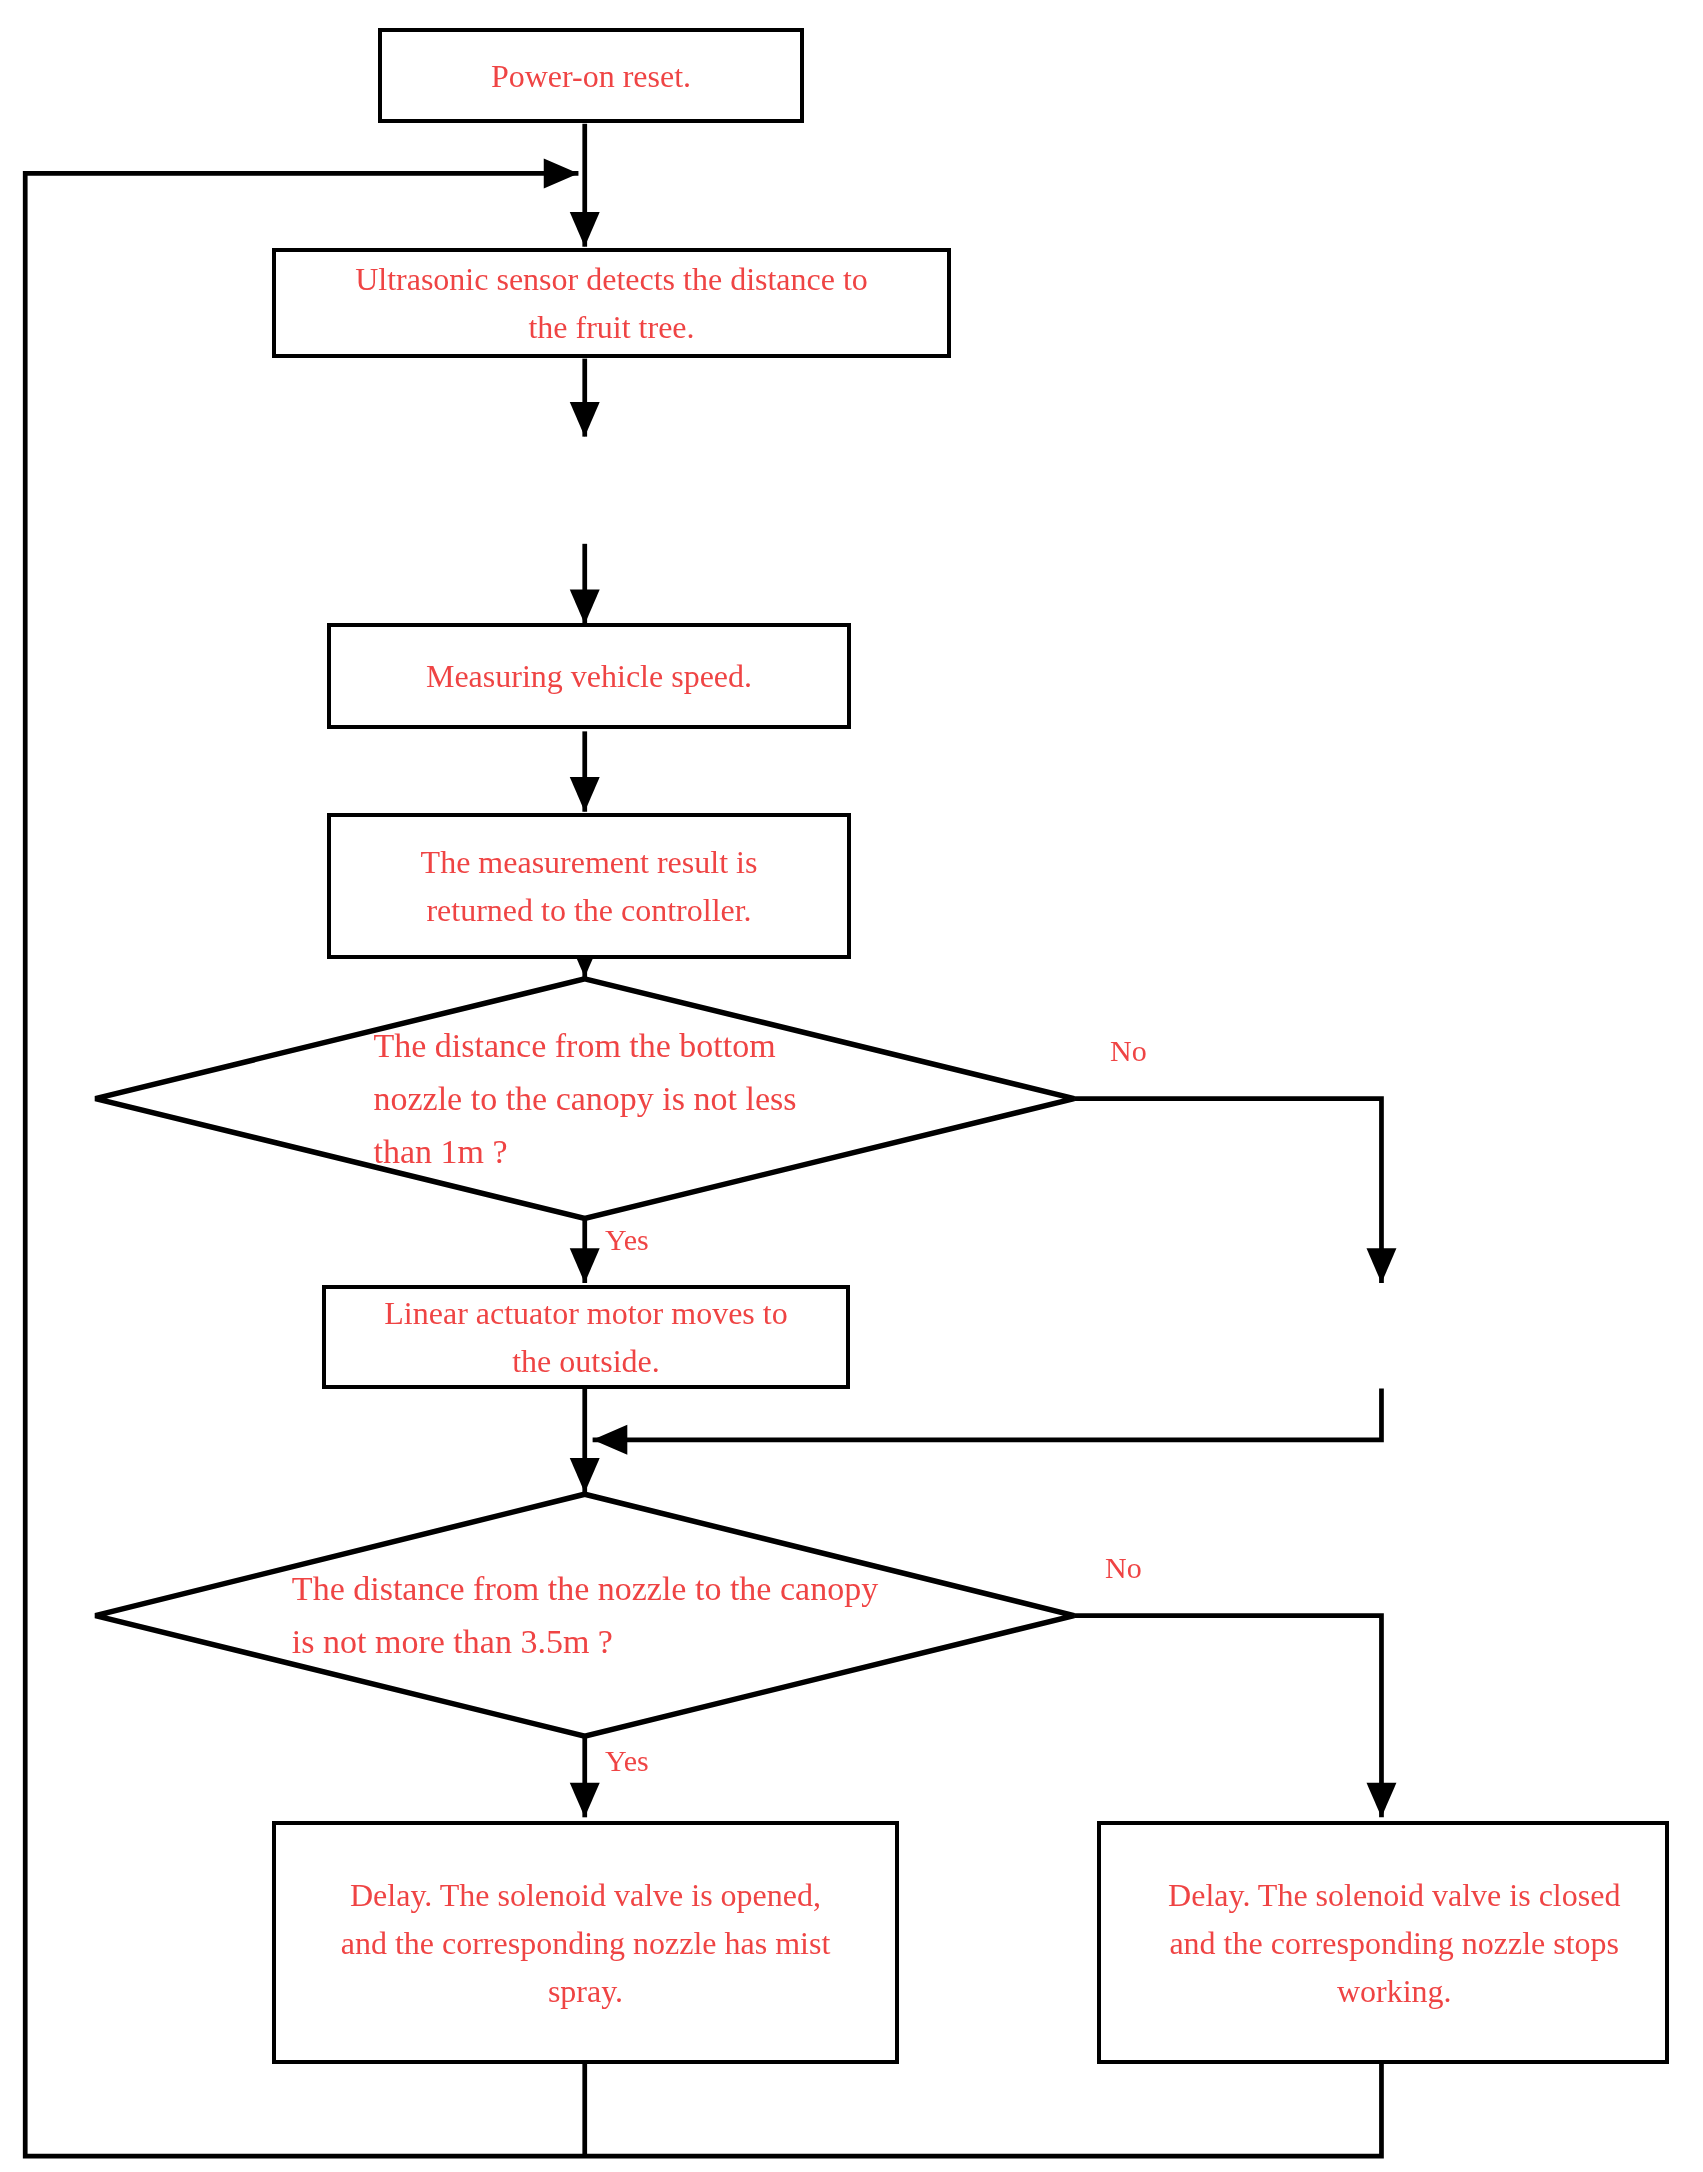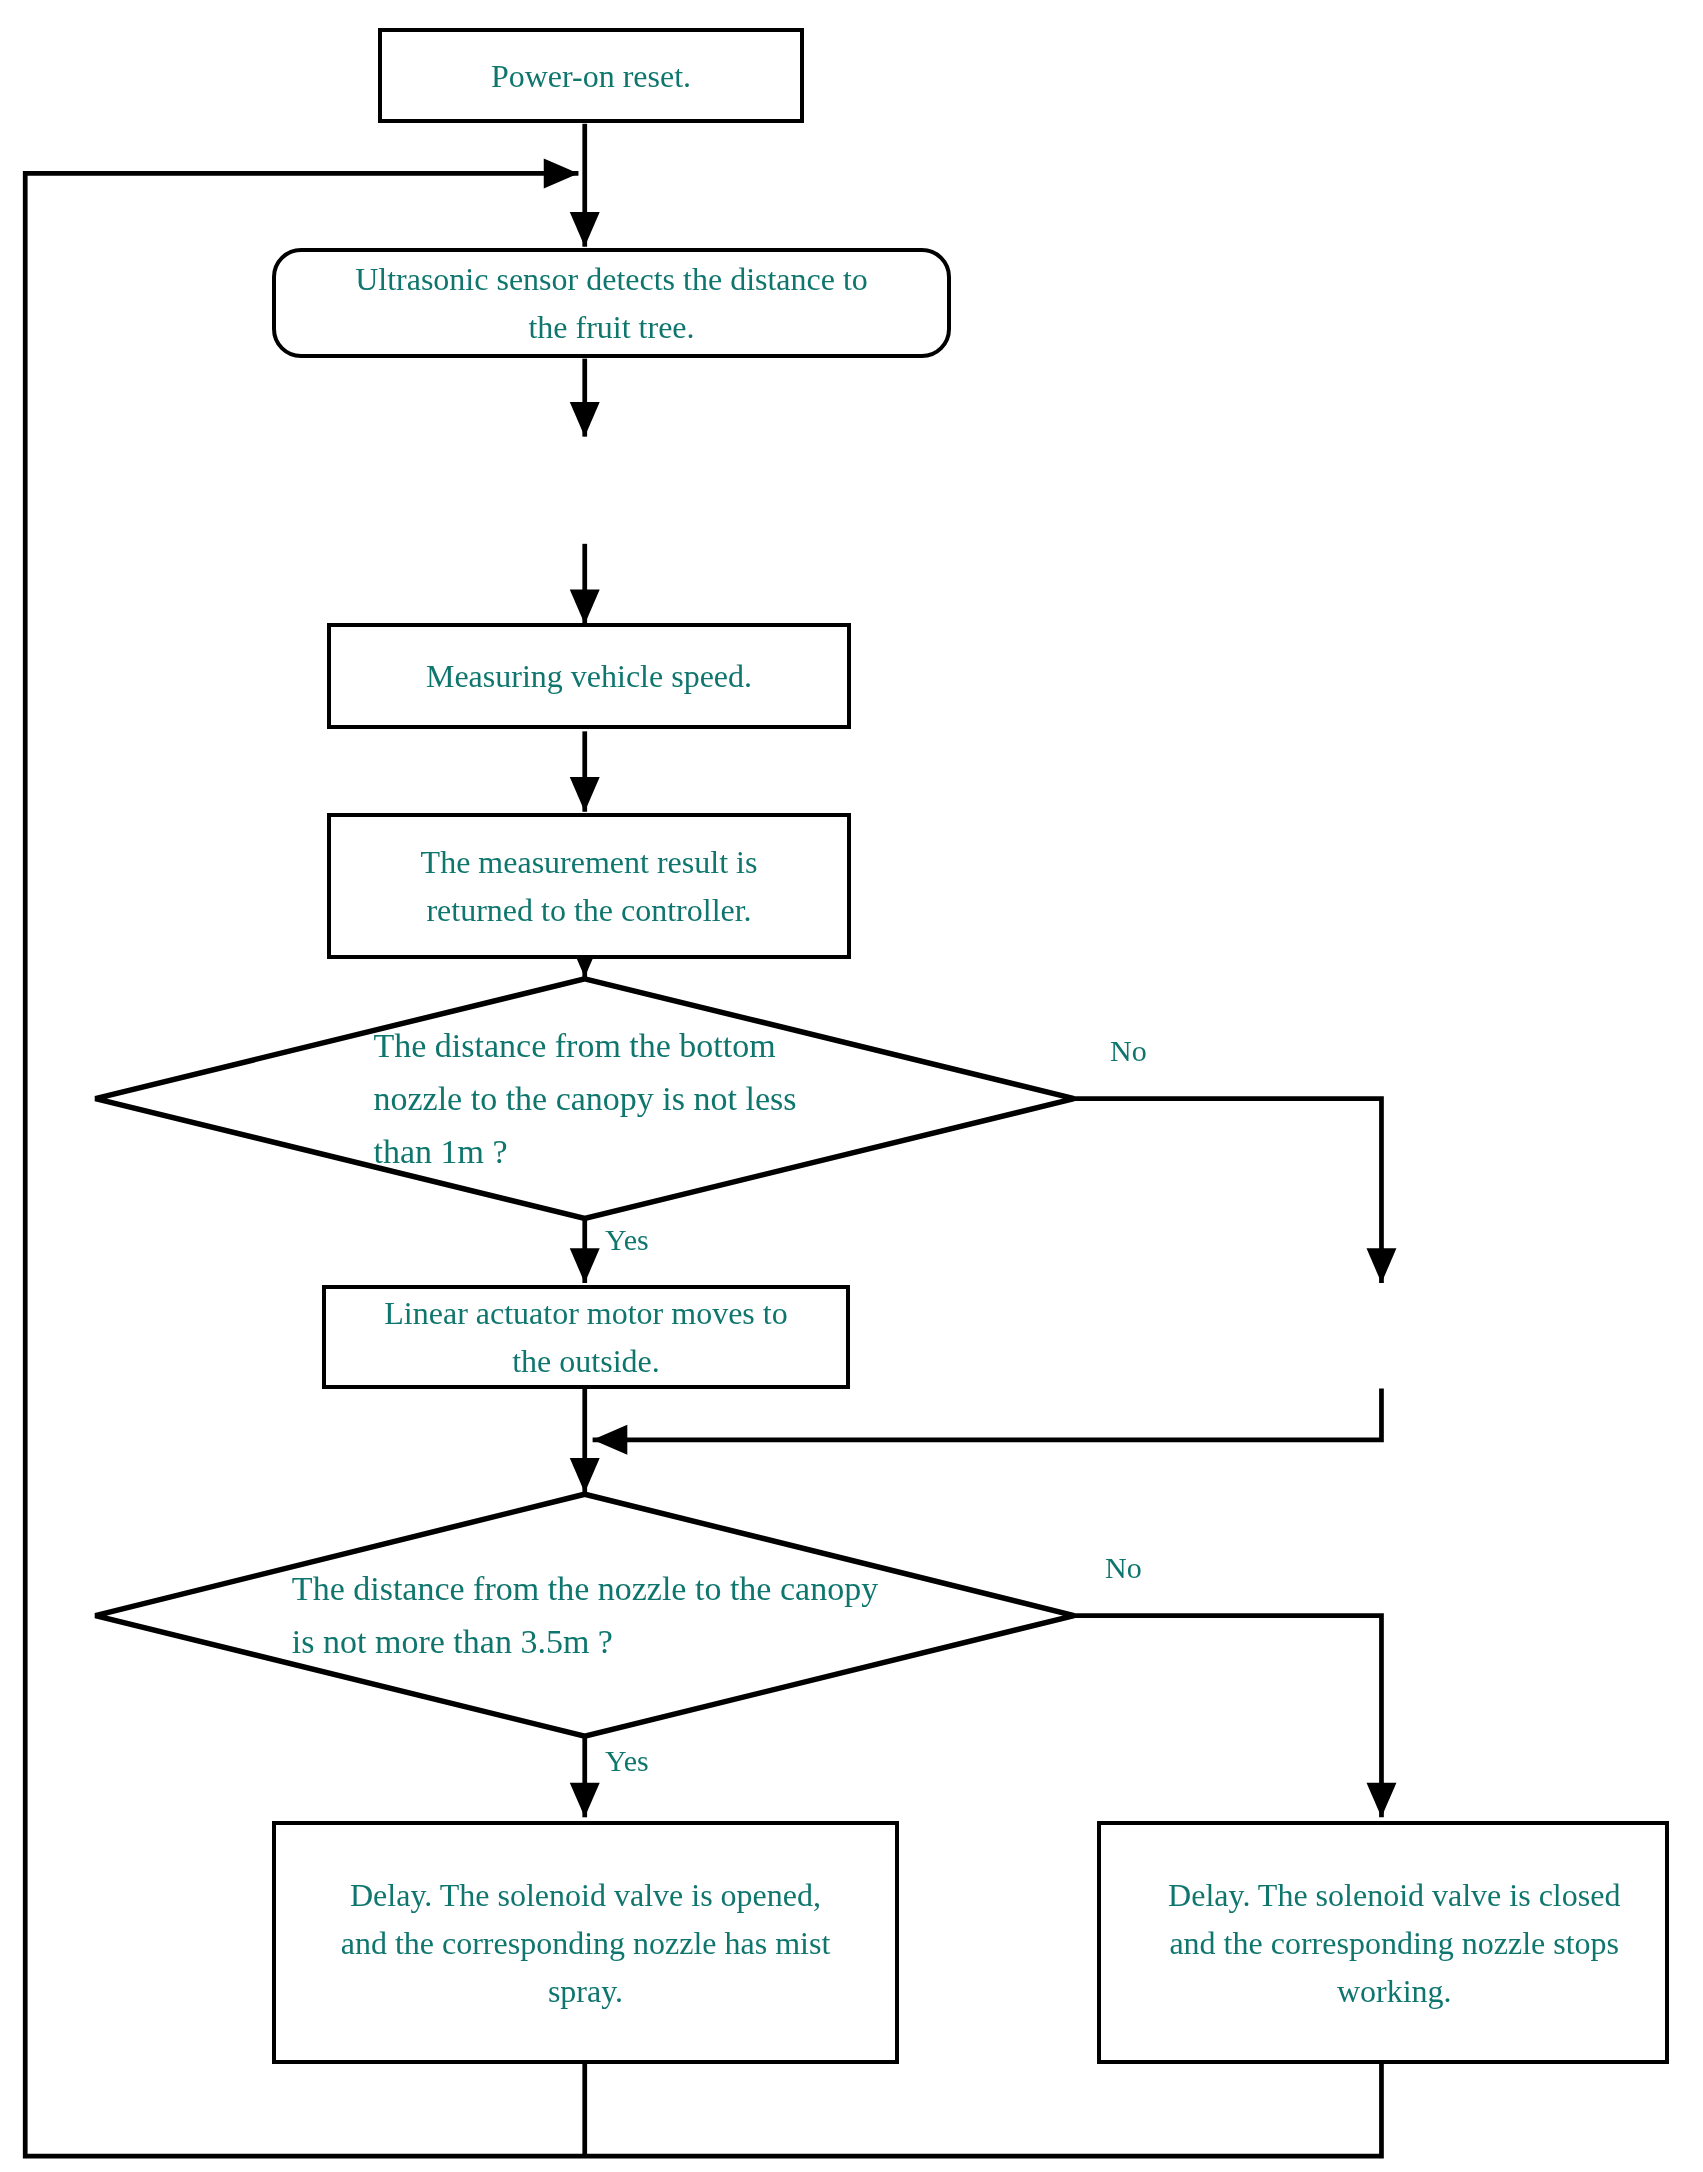--- a/index.html
+++ b/index.html
@@ -2,21 +2,21 @@
 <html style="font-size:12.6px"><head>
 <meta charset="utf-8">
 <style>
   html, body { margin: 0; padding: 0; background: #ffffff; }
   .stage {
     position: relative;
     width: 1703px;
     height: 2172px;
     background: #ffffff;
     font-family: "Liberation Serif", "DejaVu Serif", serif;
-    color: #0f766e;
+    color: #ef4444;
     overflow: hidden;
   }
   svg.wires {
     position: absolute;
     left: 0; top: 0;
     width: 1703px; height: 2172px;
   }
   .node {
     position: absolute;
     box-sizing: border-box;
@@ -88,21 +88,21 @@
       <polyline points="1363,2050 1753,2050 1753,2306" marker-end="url(#arr)"></polyline>
 
       <line x1="742" y1="2618" x2="742" y2="2736"></line>
 
       <polyline points="1753,2618 1753,2736 32,2736 32,220 734,220" marker-end="url(#arr)"></polyline>
     </g>
   </svg>
 
   <div class="node" style="left:378px; top:28px; width:426px; height:95px;">Power-on reset.</div>
 
-  <div class="node" style="left:272px; top:248px; width:679px; height:110px;border-radius:29px;">Ultrasonic sensor detects the distance to
+  <div class="node" style="left:272px; top:248px; width:679px; height:110px;">Ultrasonic sensor detects the distance to
 the fruit tree.</div>
 
 
   <div class="node" style="left:327px; top:623px; width:524px; height:106px;">Measuring vehicle speed.</div>
 
   <div class="node" style="left:327px; top:813px; width:524px; height:146px;">The measurement result is
 returned to the controller.</div>
 
   <div class="node" style="left:322px; top:1285px; width:528px; height:104px;">Linear actuator motor moves to
 the outside.</div>

